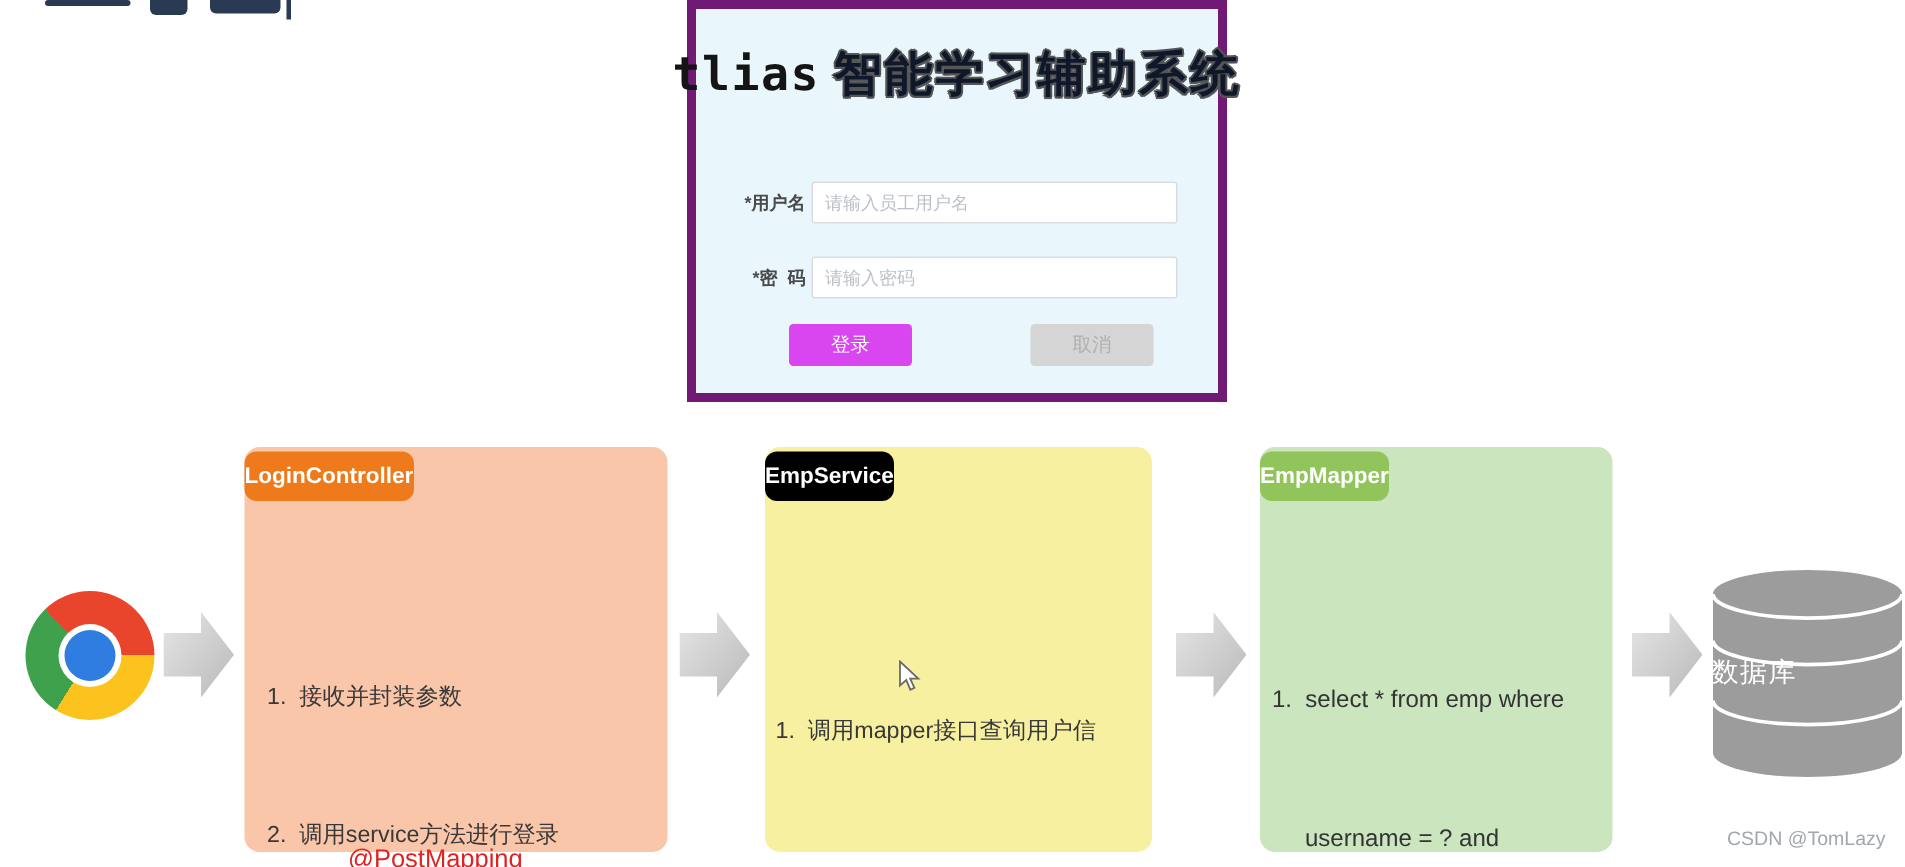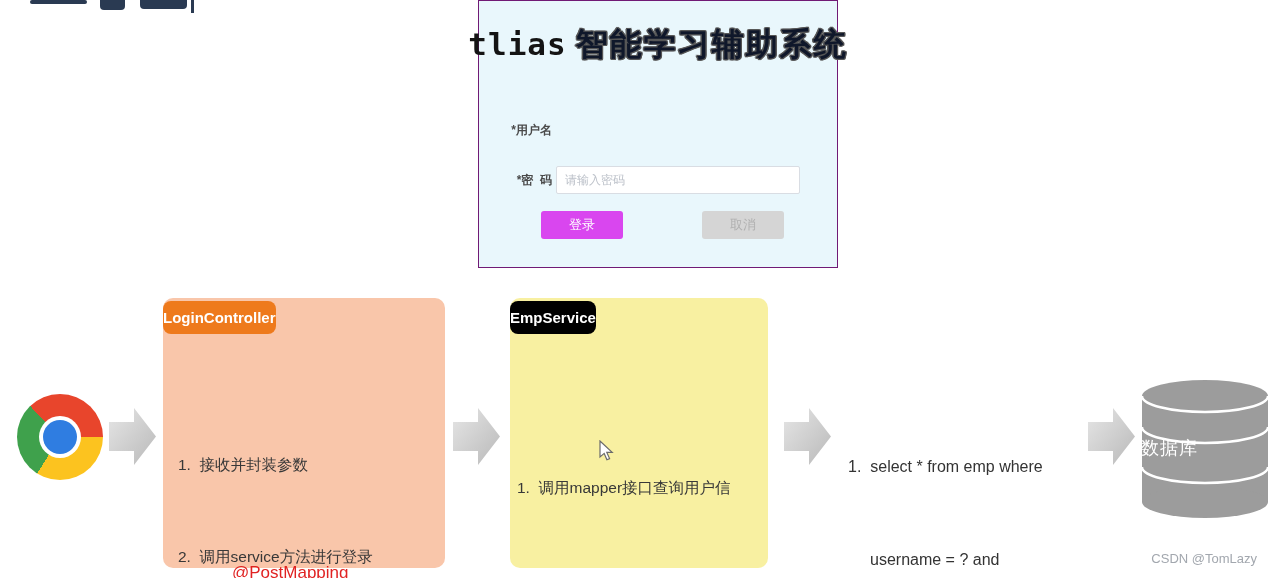--- a/index.html
+++ b/index.html
@@ -6,22 +6,22 @@
   .stage{
     position:relative;width:1270px;height:578px;overflow:hidden;
     background:#ffffff;
     font-family:"Liberation Sans","DejaVu Sans",sans-serif;
     color:#383838;
   }
   
   .artifact{position:absolute;background:#2a3a52;}
   
   .login-panel{
-    position:absolute;left:478px;top:0;width:360px;height:268px;
-    background:#e9f7fc;border:1px solid #701a75;box-sizing:border-box;
+    position:absolute;left:458px;top:0;width:360px;height:268px;
+    background:#e9f7fc;border:6px solid #701a75;box-sizing:border-box;
   }
   .lp-title{
     position:absolute;left:0;top:22px;width:100%;height:40px;
     display:flex;justify-content:center;align-items:baseline;gap:9px;white-space:nowrap;
   }
   .lp-title-latin{
     font-family:"DejaVu Sans Mono","Liberation Mono",monospace;
     font-weight:bold;font-size:31px;color:#141414;letter-spacing:1px;
   }
   .lp-title-cn{
@@ -101,20 +101,21 @@
   <div class="artifact" style="left:191px;top:0;width:3px;height:13px;"></div>
 
   <section class="login-panel">
     <div class="lp-title">
       <span class="lp-title-latin">tlias</span>
       <span class="lp-title-cn">智能学习辅助系统</span>
     </div>
 
     <div class="form-row" style="top:87px">
       <label>*用户名</label>
+      <input type="text" placeholder="请输入员工用户名" style="">
     </div>
 
     <div class="form-row" style="top:137px">
       <label>*密  码</label>
       <input type="text" placeholder="请输入密码" style="">
     </div>
 
     <button class="btn btn-login">登录</button>
     <button class="btn btn-cancel">取消</button>
   </section>
@@ -157,20 +158,23 @@
   </div>
 
   <div class="card card-service">
     <div class="card-tab tab-service">EmpService</div>
   </div>
   <div class="abs-steps" style="left:517px;top:405px;line-height:33px;font-size:15.5px;">
     <div>1.  调用mapper接口查询用户信</div>
     <div style="padding-left:29px;">息</div>
   </div>
 
+  <div class="card card-mapper">
+    <div class="card-tab tab-mapper">EmpMapper</div>
+  </div>
   <div class="abs-steps" style="left:848px;top:389px;line-height:31px;font-size:16px;color:#333;">
     <div>1.  select * from emp where</div>
     <div style="padding-left:22px;">username = ? and</div>
     
   </div>
 
   <svg class="db" viewBox="0 0 128 140">
     <rect x="1" y="17" width="126" height="106" fill="#9c9c9c"></rect>
     <ellipse cx="64" cy="17" rx="63" ry="16" fill="#9c9c9c"></ellipse>
     <ellipse cx="64" cy="123" rx="63" ry="16" fill="#9c9c9c"></ellipse>

